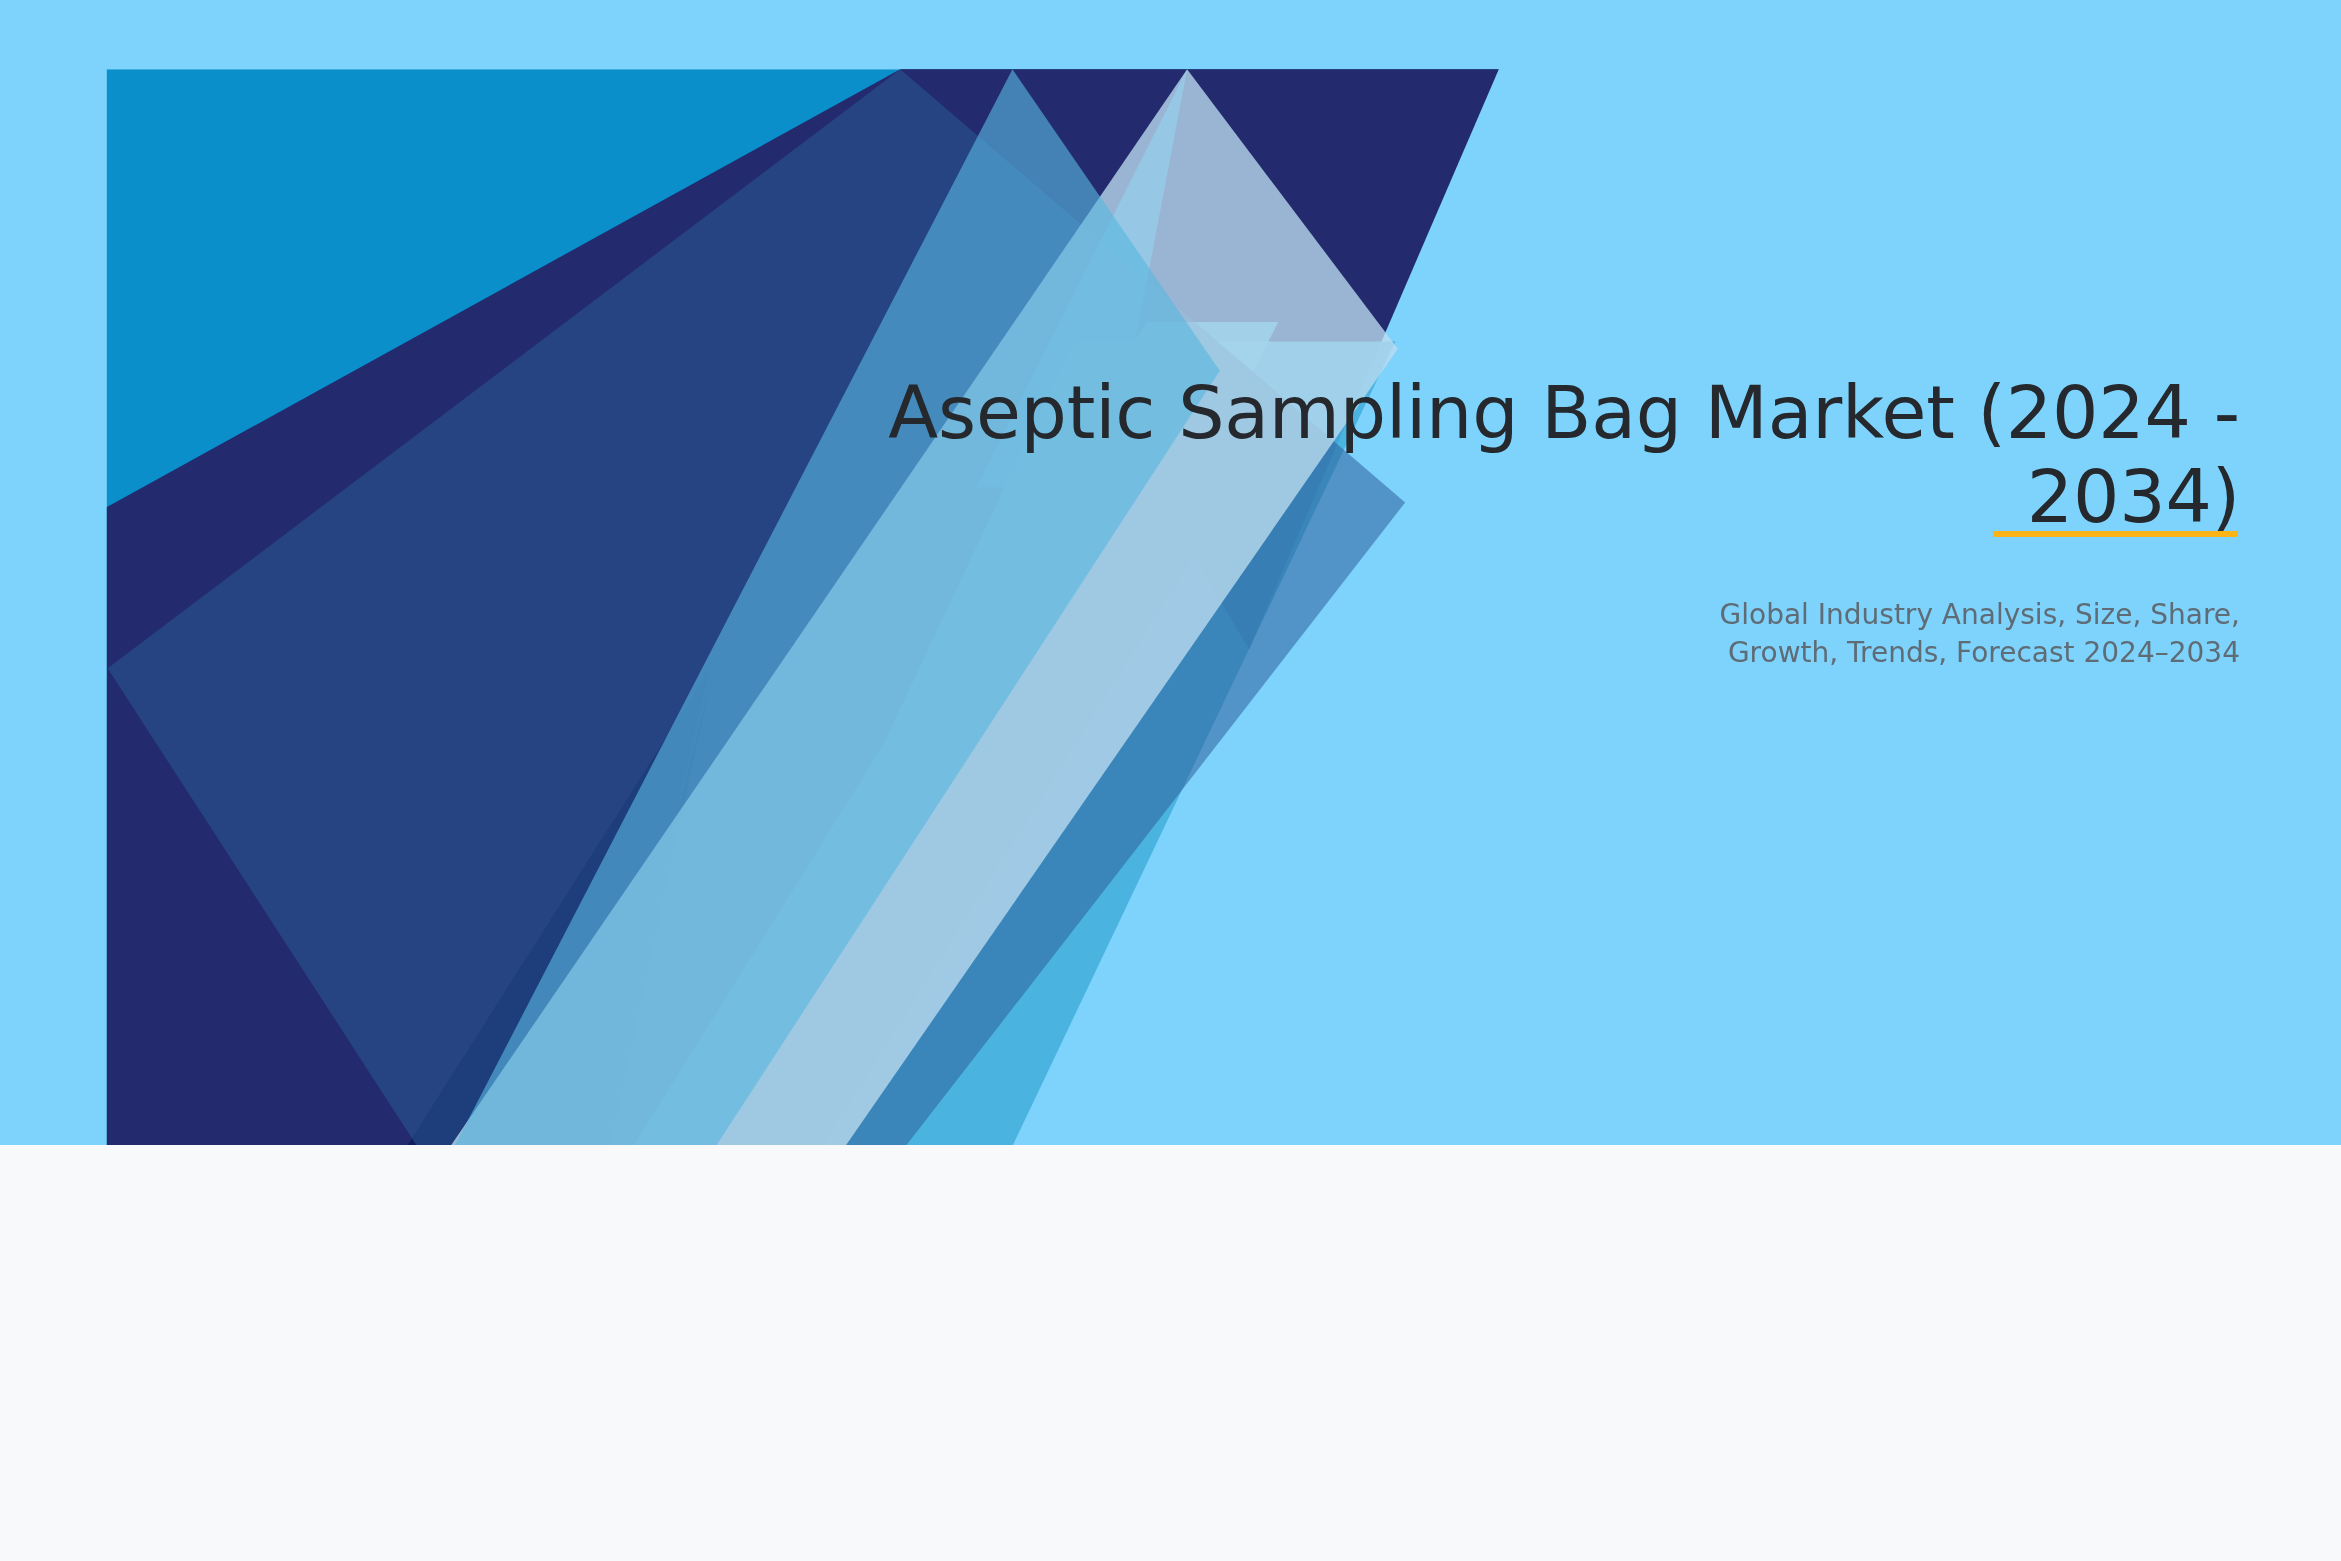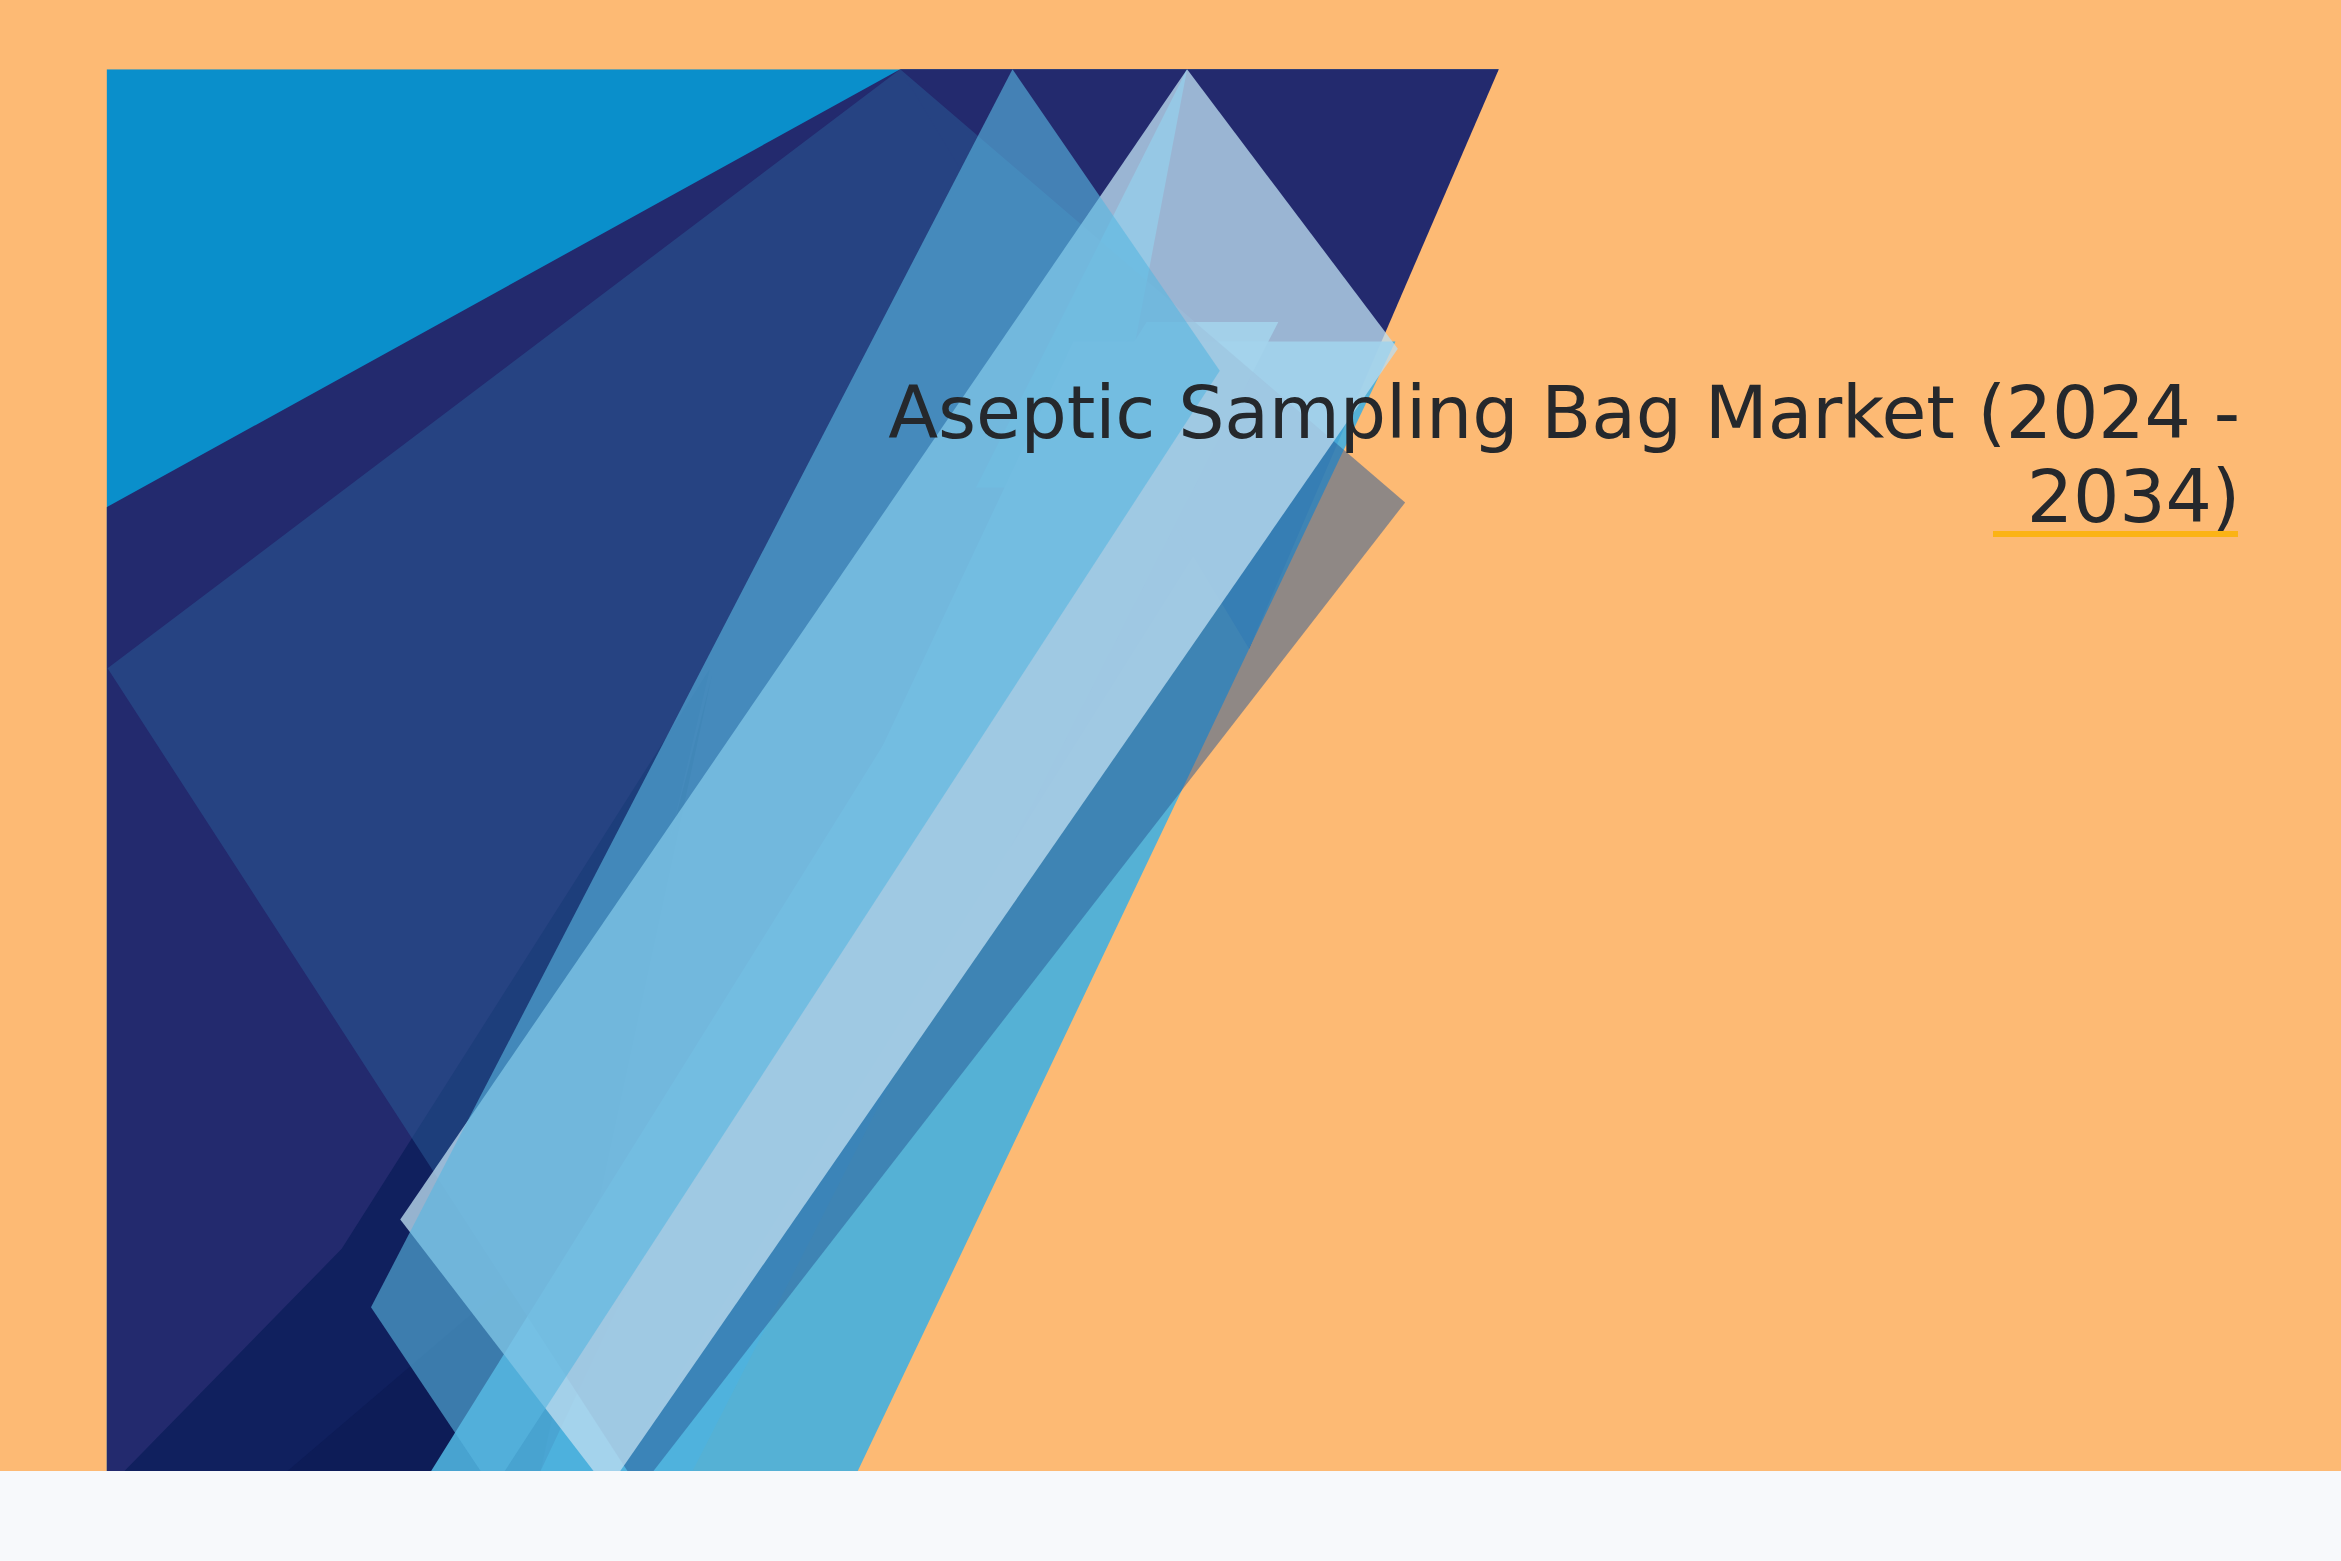--- a/index.html
+++ b/index.html
@@ -4,22 +4,22 @@
 <title>Report Cover</title>
 <style>
   html, body {
     margin: 0;
     padding: 0;
     background: #f7f9fb;
   }
   #stage {
     position: relative;
     width: 2342px;
-    height: 1471px;
-    background: #fdba74;
+    height: 1145px;
+    background: #7dd3fc;
     overflow: hidden;
     font-family: "DejaVu Sans", "Liberation Sans", sans-serif;
   }
 
   
   #artwork {
     position: absolute;
     left: 0;
     top: 0;
     width: 2342px;
@@ -114,17 +114,19 @@
     </svg>
   </div>
 
   <div id="text-block">
 
     <div id="title-wrap">
       <div id="title-underline"></div>
       <h1 id="page-title">Aseptic Sampling Bag Market (2024 - 2034)</h1>
     </div>
 
+    <p id="page-subtitle">Global Industry Analysis, Size, Share,
+Growth, Trends, Forecast 2024–2034</p>
 
   </div>
 
 </div>
 
 
 </body></html>

